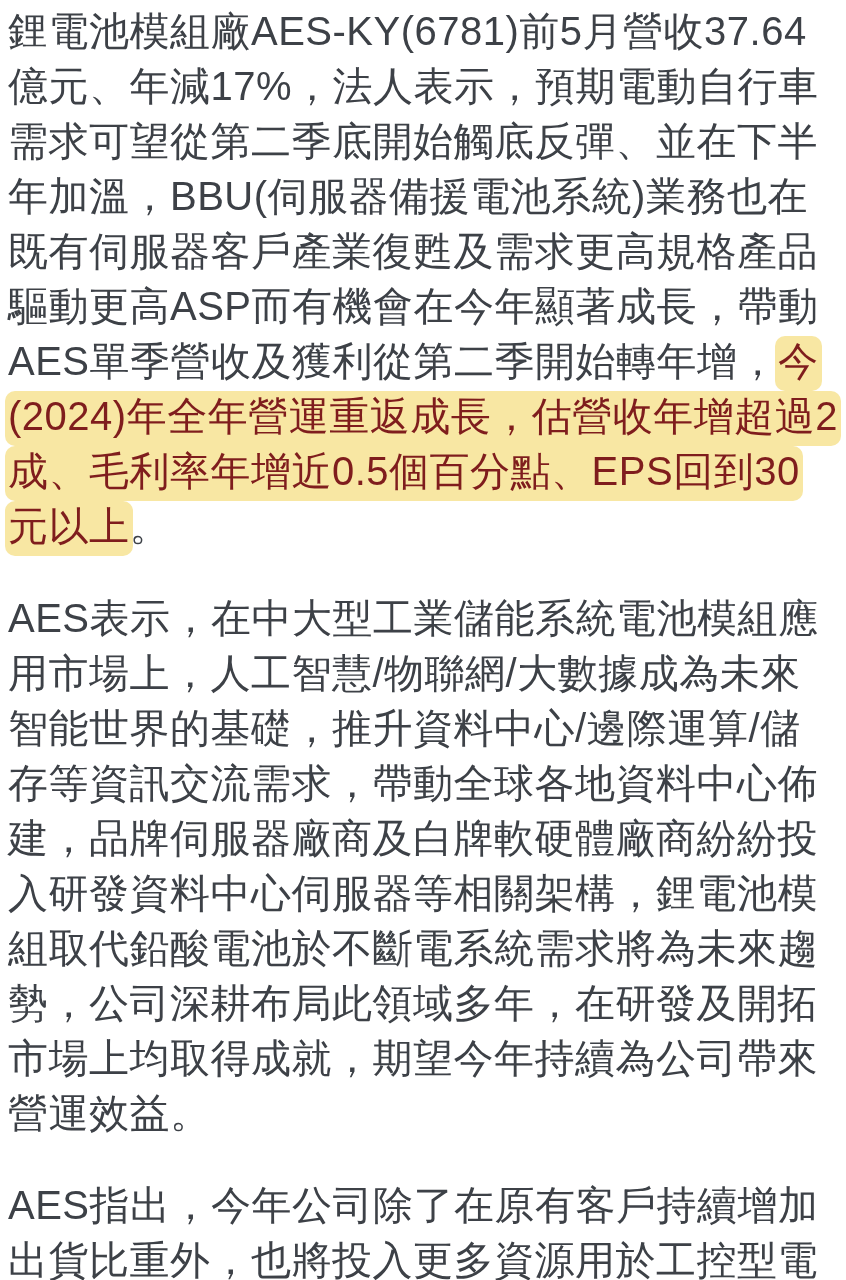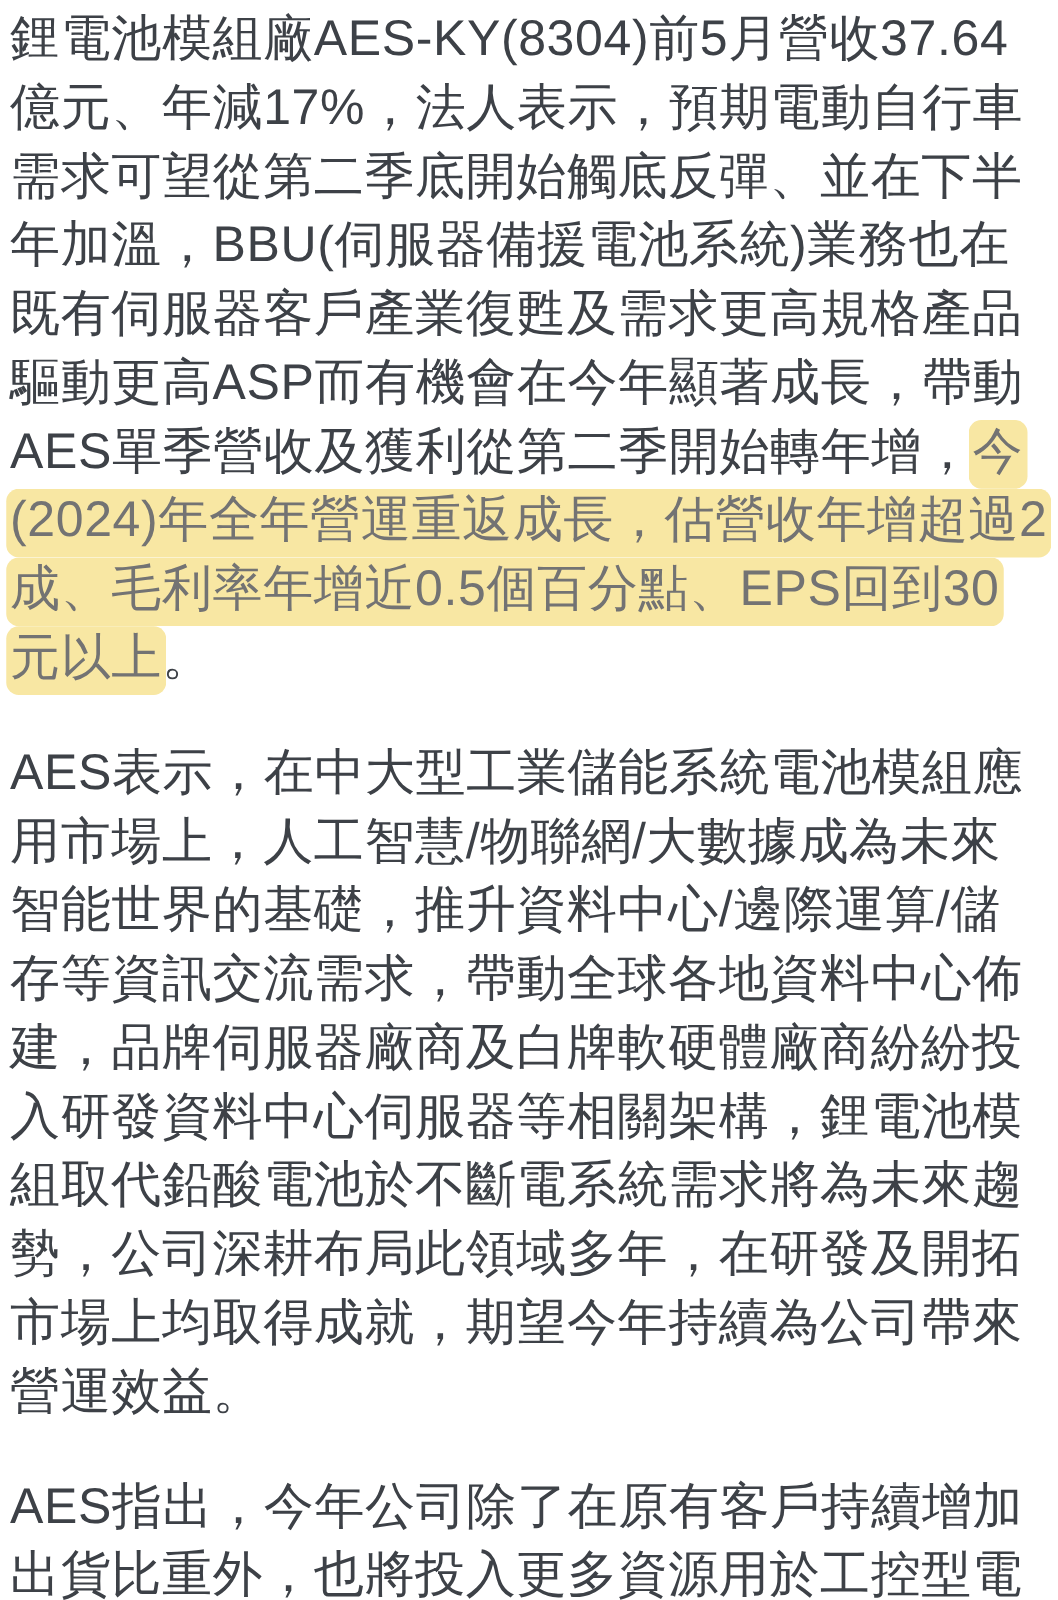--- a/index.html
+++ b/index.html
@@ -23,28 +23,28 @@
     text-align: left;
   }
   .article p {
     margin: 0 0 37px 0;
   }
   .article p:last-child {
     margin-bottom: 0;
   }
   mark.marker {
     background-color: #f8e7a3;
-    color: #737373;
+    color: #7f1d1d;
     padding: 3px 3px 8px 3px;
     margin: 0 -3px;
     border-radius: 10px;
     -webkit-box-decoration-break: clone;
     box-decoration-break: clone;
   }
 </style>
 </head>
 <body>
 
 <main class="article">
-  <p><span>鋰電池模組廠AES-KY(8304)前5月營收37.64億元、年減17%，法人表示，預期電動自行車需求可望從第二季底開始觸底反彈、並在下半年加溫，BBU(伺服器備援電池系統)業務也在既有伺服器客戶產業復甦及需求更高規格產品驅動更高ASP而有機會在今年顯著成長，帶動AES單季營收及獲利從第二季開始轉年增，</span><mark class="marker">今(2024)年全年營運重返成長，估營收年增超過2成、毛利率年增近0.5個百分點、EPS回到30元以上</mark><span>。</span></p>
+  <p><span>鋰電池模組廠AES-KY(6781)前5月營收37.64億元、年減17%，法人表示，預期電動自行車需求可望從第二季底開始觸底反彈、並在下半年加溫，BBU(伺服器備援電池系統)業務也在既有伺服器客戶產業復甦及需求更高規格產品驅動更高ASP而有機會在今年顯著成長，帶動AES單季營收及獲利從第二季開始轉年增，</span><mark class="marker">今(2024)年全年營運重返成長，估營收年增超過2成、毛利率年增近0.5個百分點、EPS回到30元以上</mark><span>。</span></p>
   <p><span>AES表示，在中大型工業儲能系統電池模組應用市場上，人工智慧/物聯網/大數據成為未來智能世界的基礎，推升資料中心/邊際運算/儲存等資訊交流需求，帶動全球各地資料中心佈建，品牌伺服器廠商及白牌軟硬體廠商紛紛投入研發資料中心伺服器等相關架構，鋰電池模組取代鉛酸電池於不斷電系統需求將為未來趨勢，公司深耕布局此領域多年，在研發及開拓市場上均取得成就，期望今年持續為公司帶來營運效益。</span></p>
   <p><span>AES指出，今年公司除了在原有客戶持續增加出貨比重外，也將投入更多資源用於工控型電池模組新客戶與新產品領域開發。</span></p>
 </main>
 
 </body></html>

